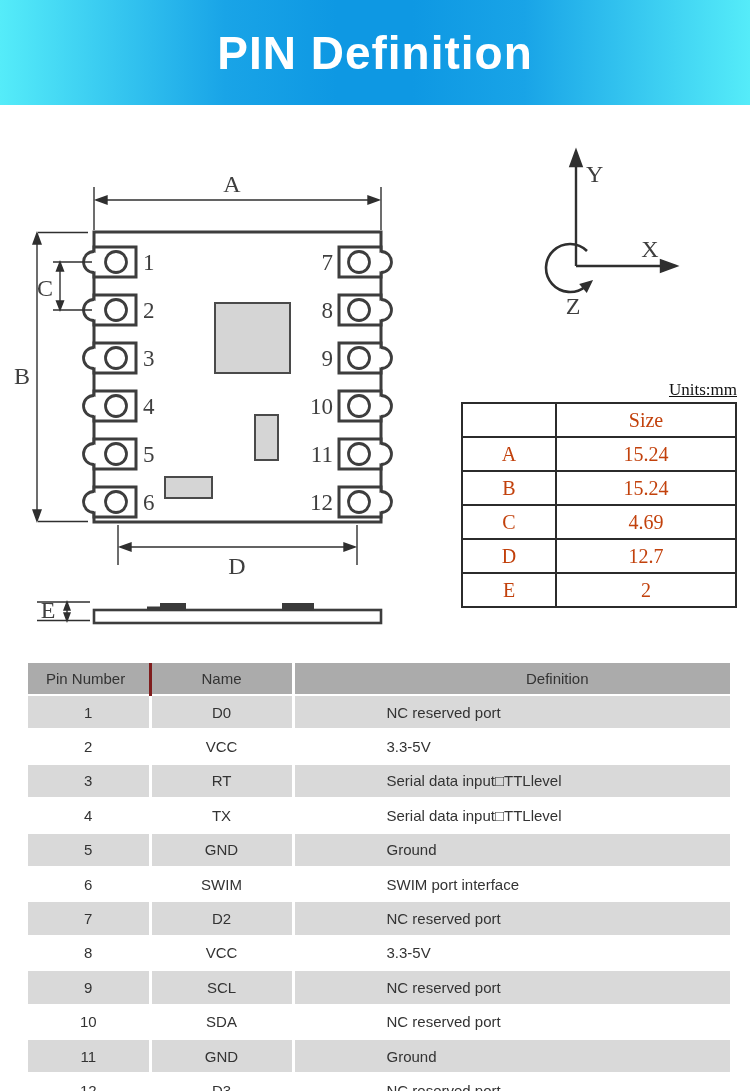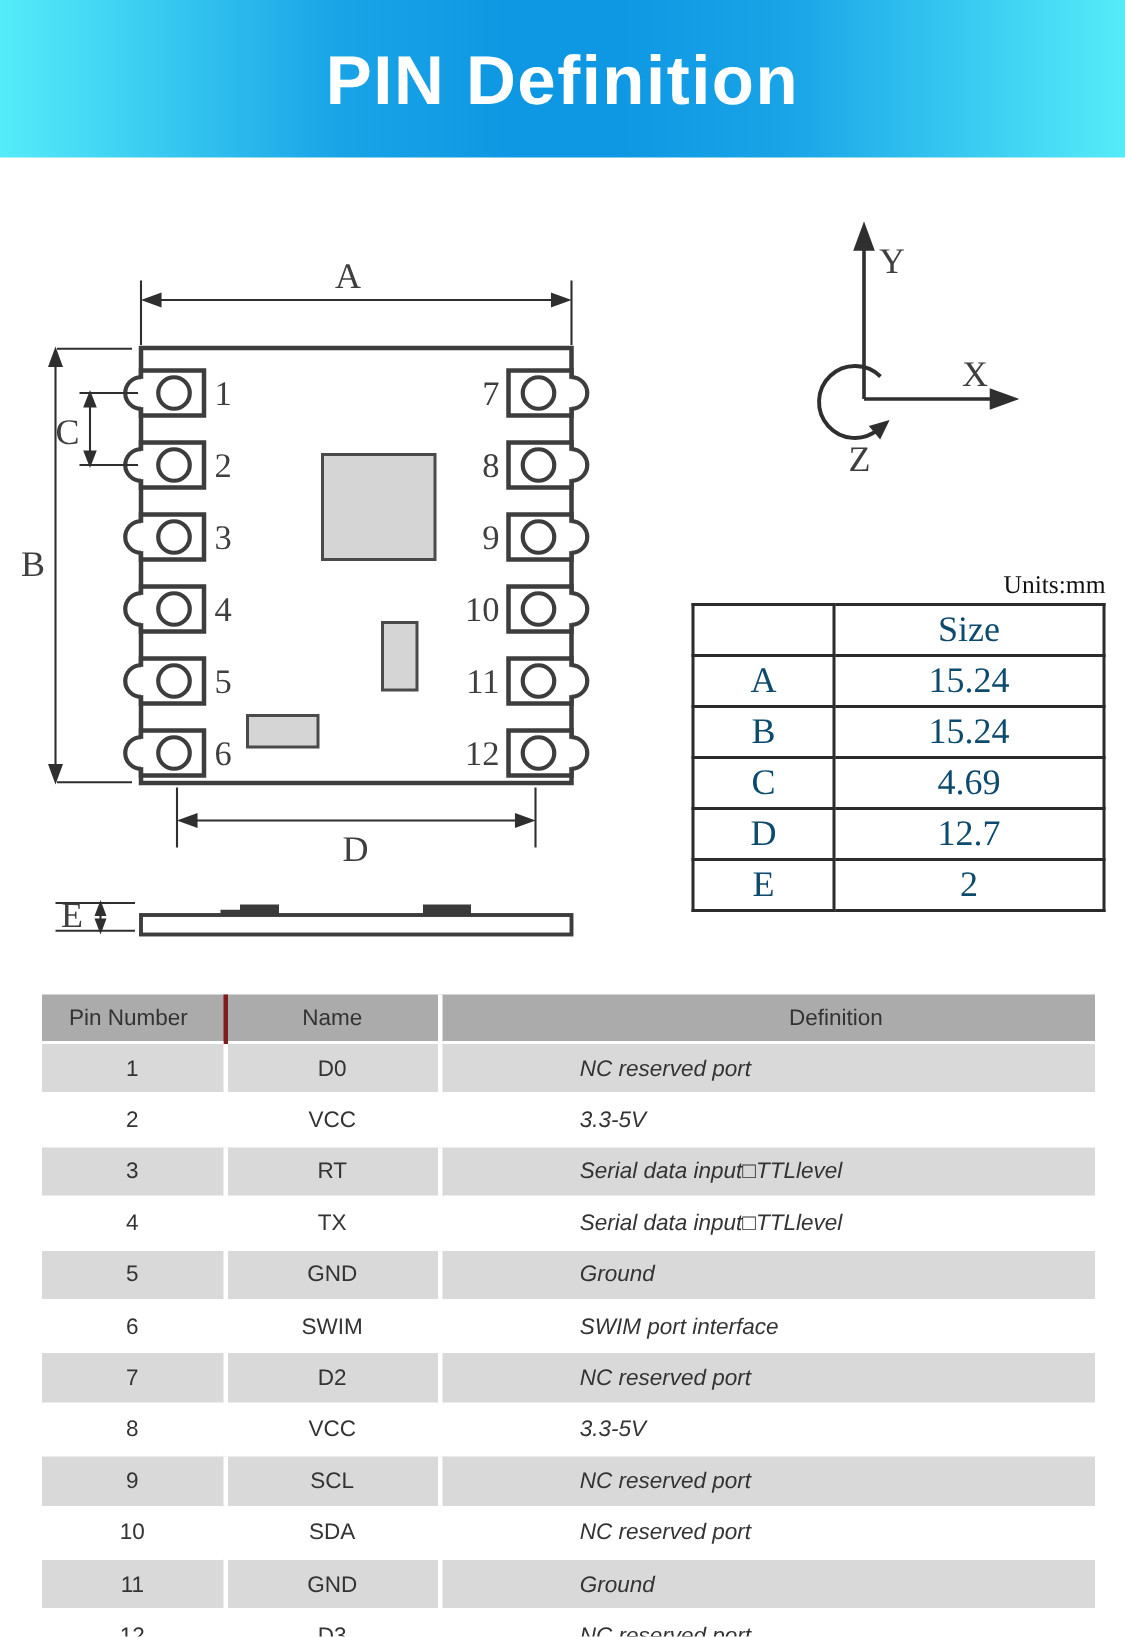--- a/index.html
+++ b/index.html
@@ -19,26 +19,26 @@
   }
   
   .diagram-svg{position:absolute;top:105px;left:0;}
   .diagram-svg text{fill:#3f3f3f;font-family:"Liberation Serif",serif;}
   .dimtxt{font-size:24px;}
   .pintxt{font-size:23px;}
   .axtxt{font-size:24px;}
   
   .units-label{
     position:absolute;top:380px;left:461px;width:276px;text-align:right;
-    font-family:"Liberation Serif",serif;font-size:17px;color:#111;
+    font-family:"Liberation Serif",serif;font-size:17px;color:#111;text-decoration:underline;
   }
   .size-table{
     position:absolute;top:402px;left:461px;width:276px;
     border-collapse:collapse;table-layout:fixed;
-    font-family:"Liberation Serif",serif;font-size:24px;color:#0c4a6e;
+    font-family:"Liberation Serif",serif;font-size:20px;color:#c2410c;
   }
   .size-table td,.size-table th{
     border:2px solid #2b2b2b;text-align:center;height:32px;
     font-weight:normal;padding:0;
   }
   .size-table .c1{width:92px;}
   
   .pin-table{
     position:absolute;top:663px;left:28px;width:702px;
     border-collapse:collapse;table-layout:fixed;
@@ -51,21 +51,21 @@
     background:#ababab;font-weight:normal;height:31px;padding:0;
     border-bottom:2px solid #fff;text-align:center;
   }
   .pin-table td{
     height:32.4px;padding:0;border-bottom:2px solid #fff;text-align:center;
   }
   .pin-table th.h1{text-align:left;padding-left:18px;}
   .pin-table th.h3{text-align:center;padding-left:90px;border-left:3px solid #fff;}
   .pin-table th.h2{border-left:3px solid #7f1d1d;}
   .pin-table td.d2{border-left:3px solid #fff;}
-  .pin-table td.d3{text-align:left;padding-left:92px;border-left:3px solid #fff;font-style:italic;}
+  .pin-table td.d3{text-align:left;padding-left:92px;border-left:3px solid #fff;}
   .pin-table tr.alt td{background:#d9d9d9;}
   .pin-table tr.plain td{background:#ffffff;}
 </style>
 </head>
 <body>
 
 <div class="banner">
   <h1>PIN Definition</h1>
 </div>
 

